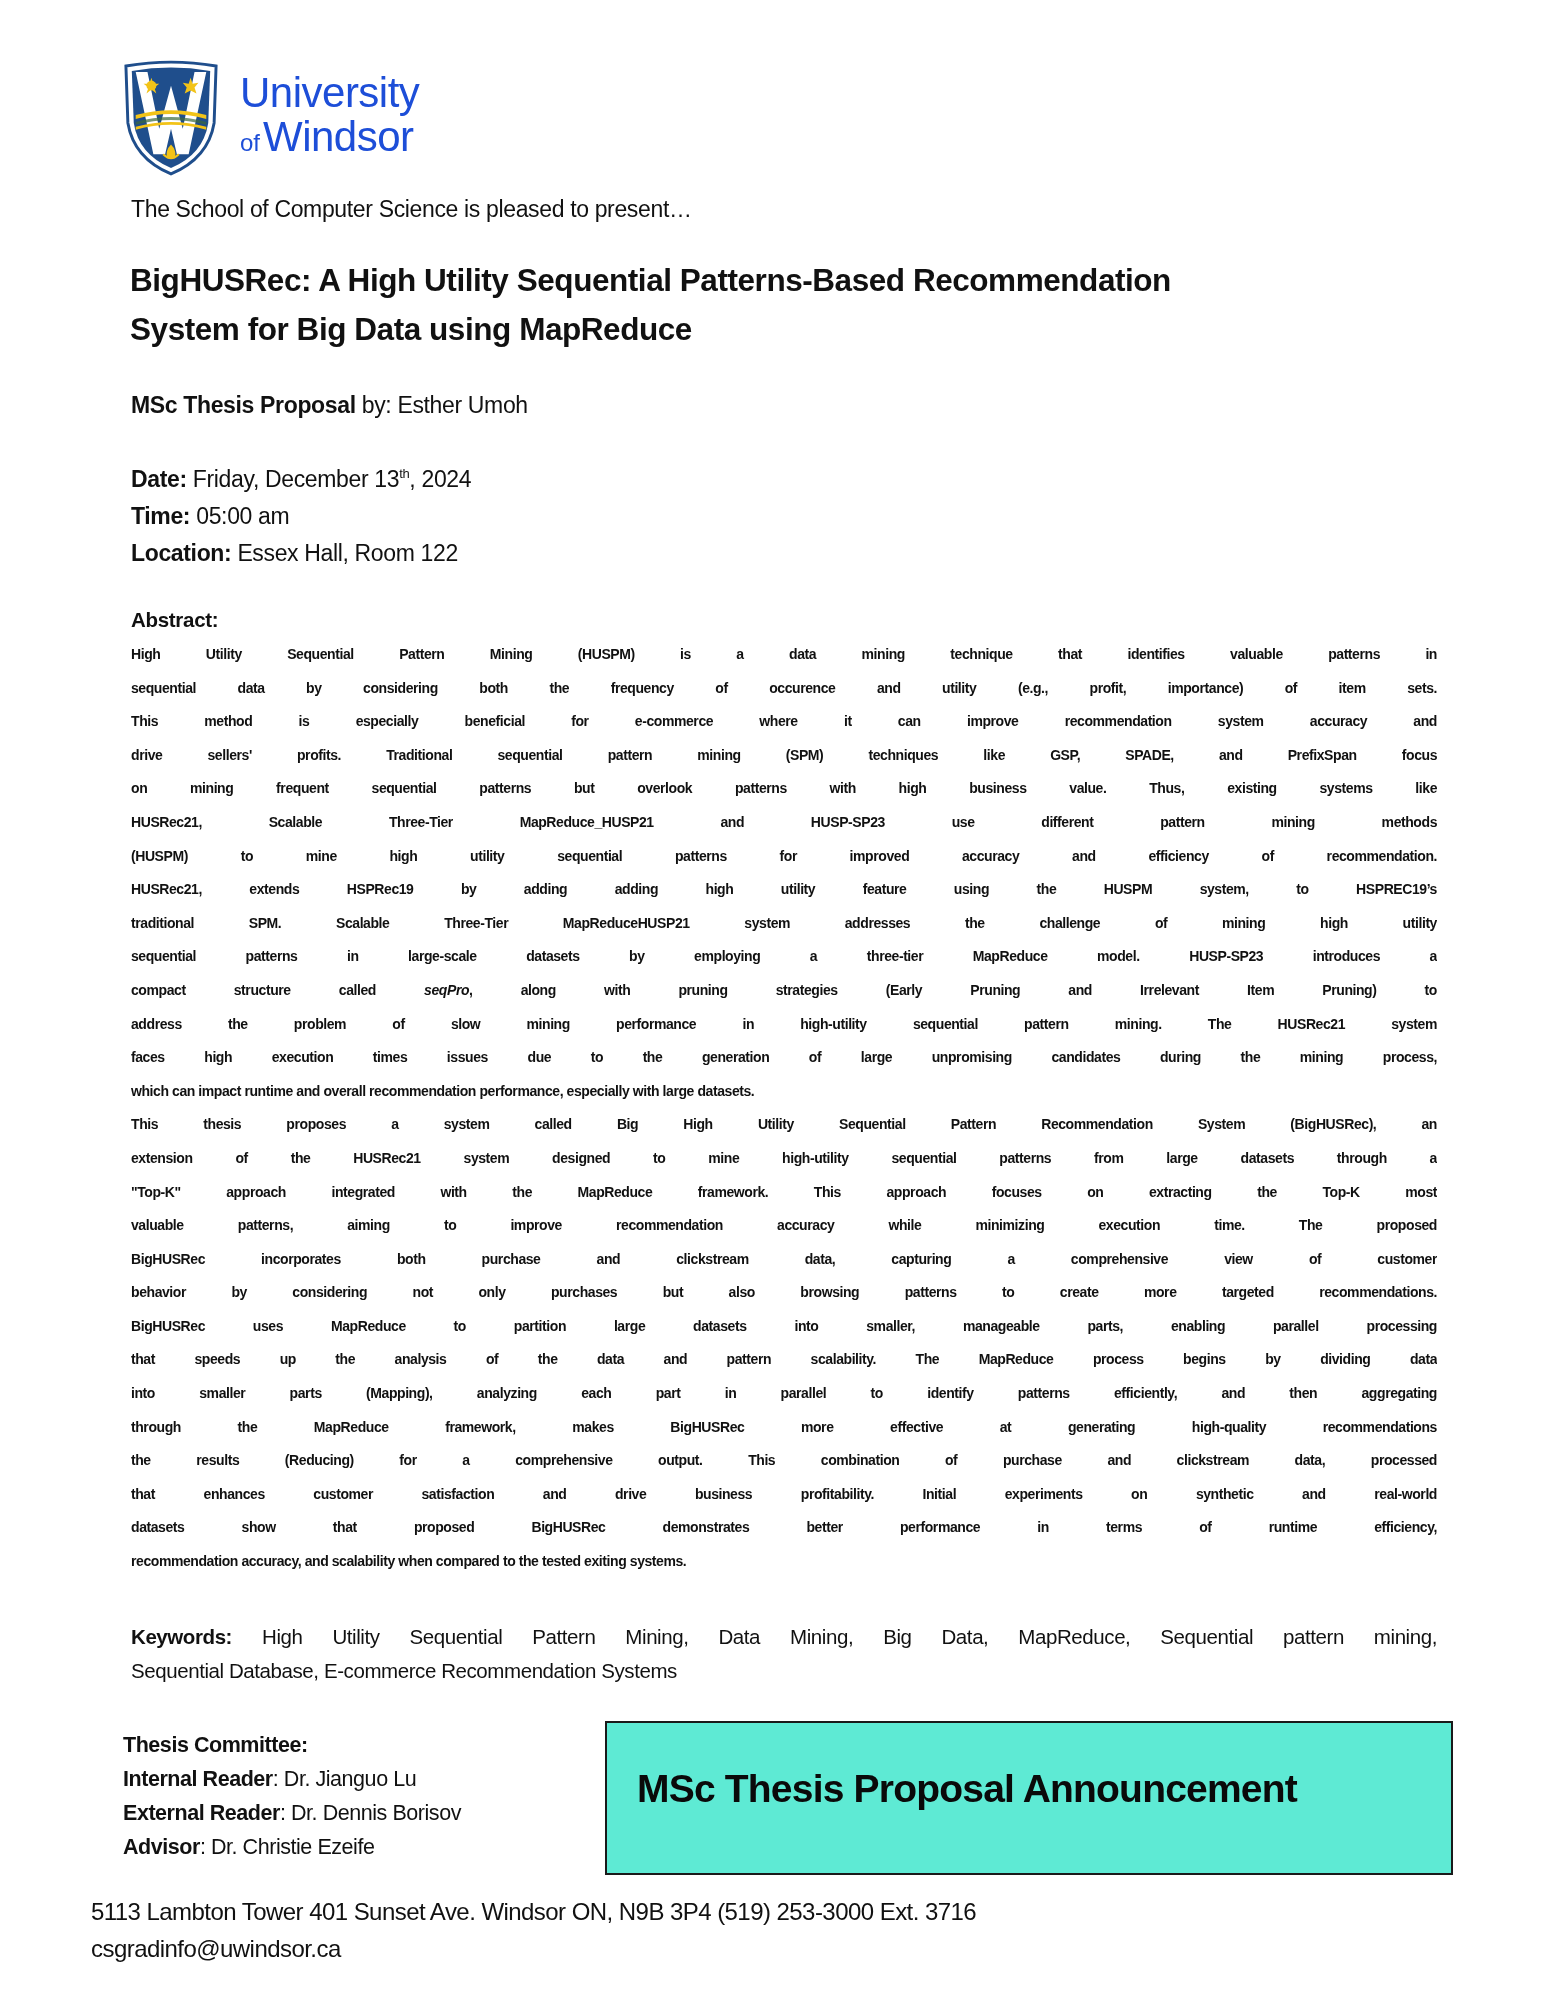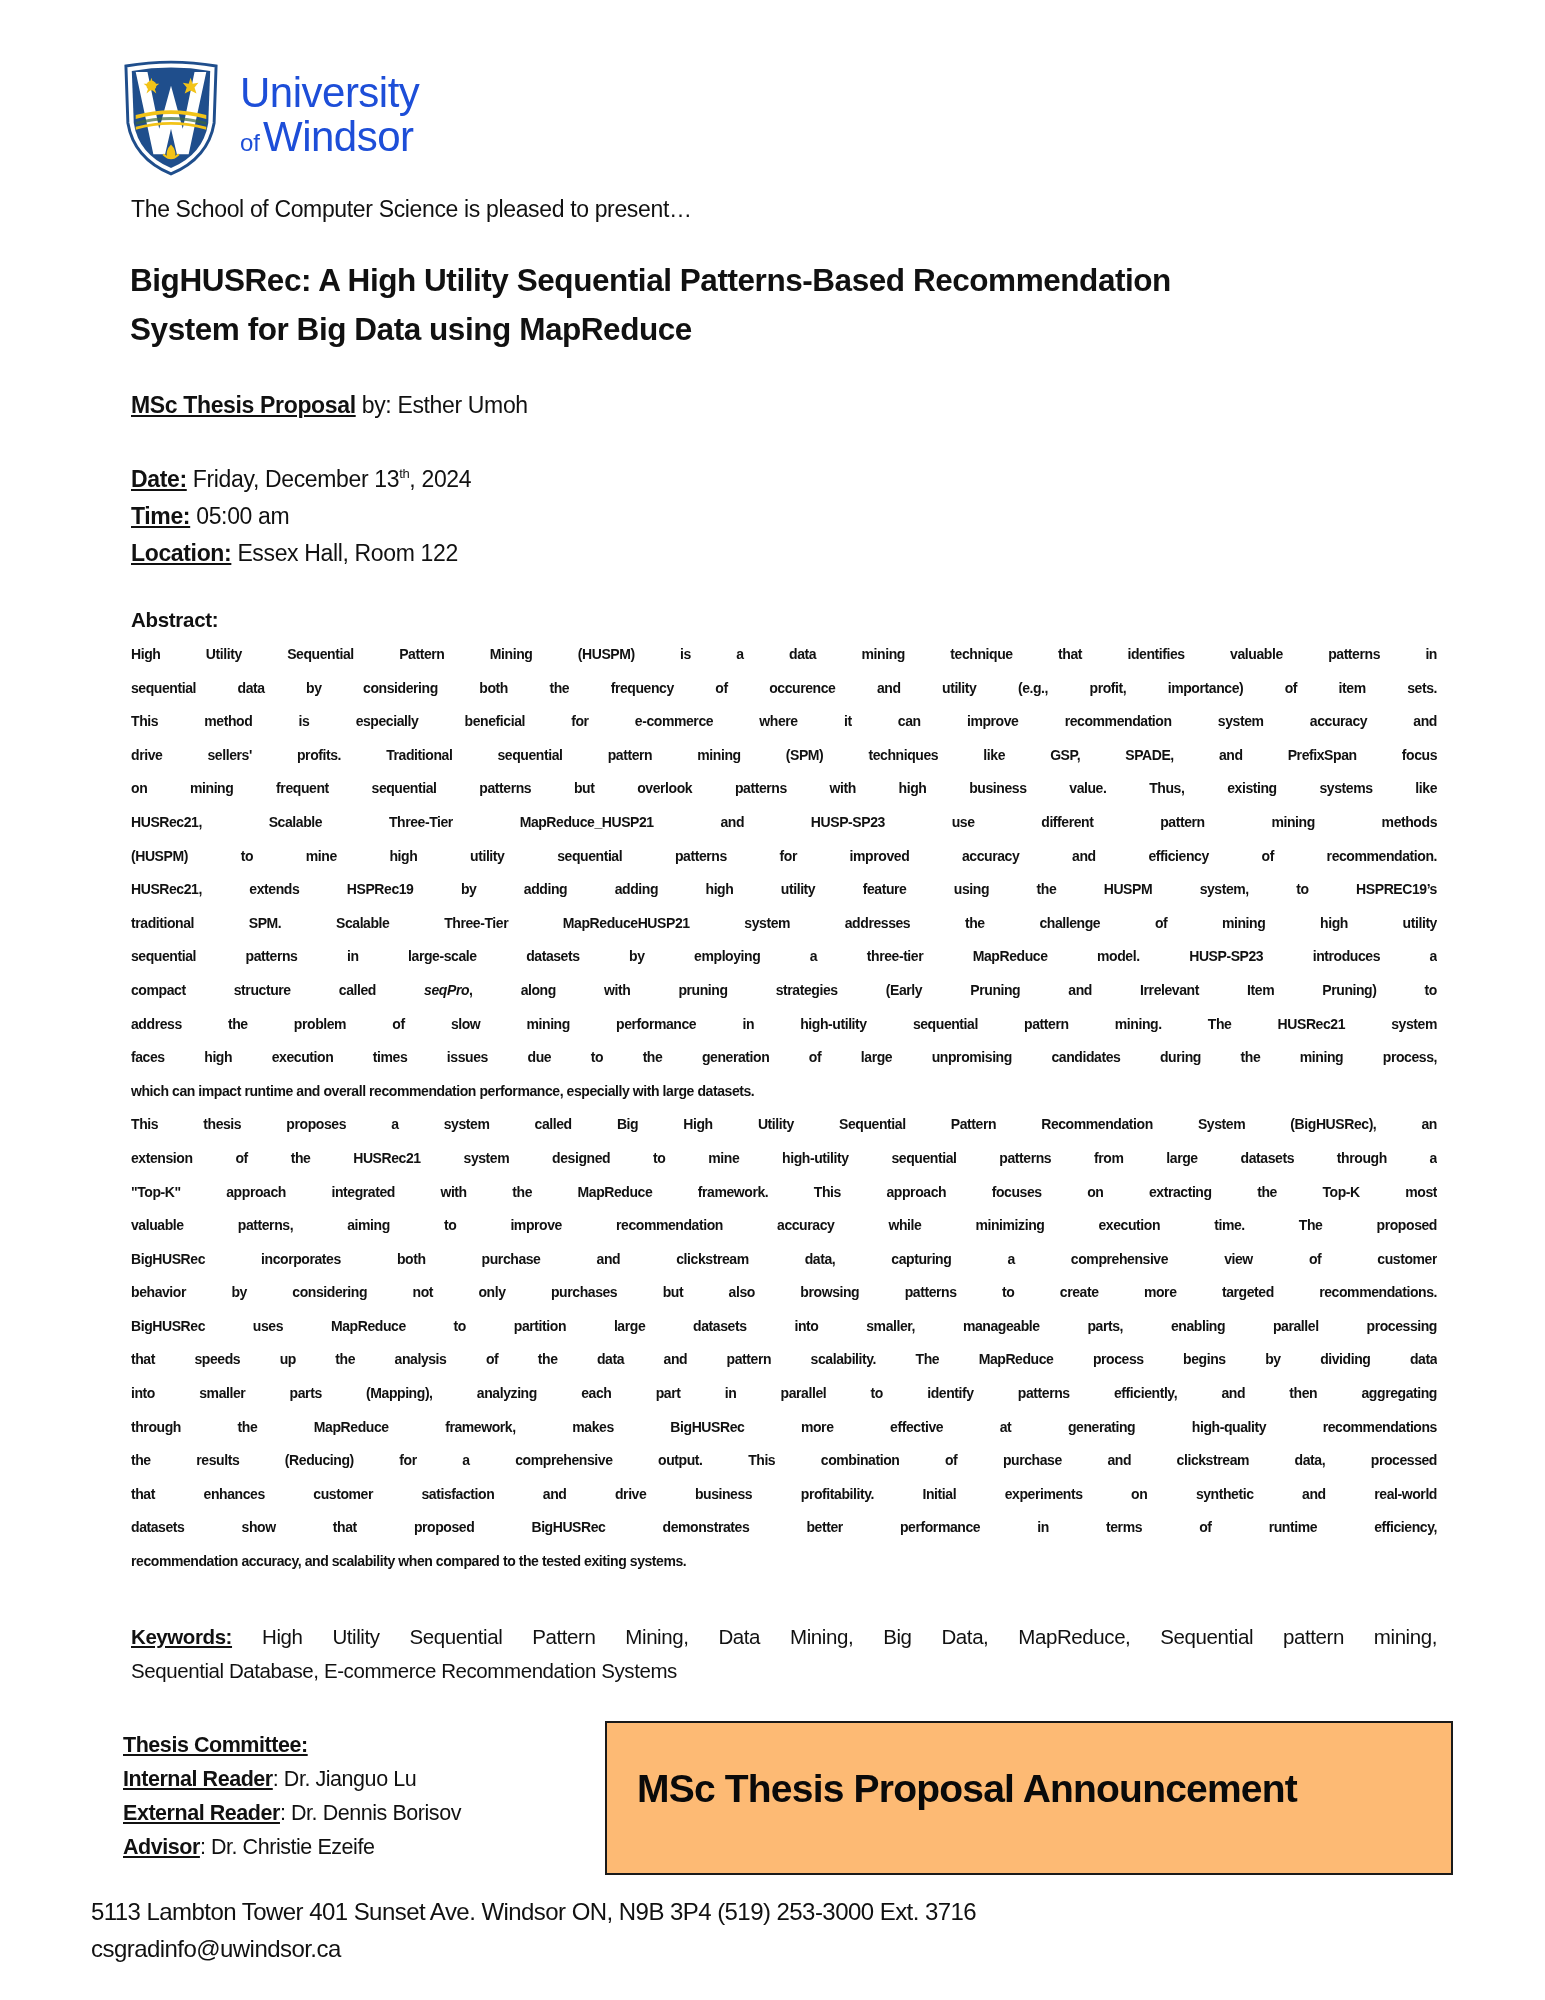--- a/index.html
+++ b/index.html
@@ -18,36 +18,36 @@
 
   .intro { left: 131px; top: 196px; font-size: 23px; letter-spacing: -0.35px; }
 
   .title { left: 130px; top: 256px; font-size: 31.5px; font-weight: bold; line-height: 49px;
            letter-spacing: -0.45px; white-space: nowrap; }
 
   .byline { left: 131px; top: 392px; font-size: 23px; letter-spacing: -0.35px; white-space: nowrap; }
 
   .meta { left: 131px; top: 461px; font-size: 23px; line-height: 37px; letter-spacing: -0.35px; white-space: nowrap; }
   .meta sup { font-size: 13px; vertical-align: super; line-height: 0; }
-  b { font-weight: bold; text-decoration: underline; }
+  b { font-weight: bold; }
 
   .abstract-label { left: 131px; top: 608px; font-size: 20.5px; font-weight: bold; letter-spacing: -0.3px; }
 
   .abstract { left: 131px; top: 638px; width: 1306px; font-size: 14px; letter-spacing: -0.42px; font-weight: bold; }
   .aline { height: 33.6px; line-height: 33.6px; white-space: nowrap; text-align: justify;
            text-align-last: justify; overflow: visible; }
   .aline.last { text-align-last: left; }
   .aline i { font-style: italic; }
 
   .keywords { left: 131px; top: 1620px; width: 1306px; font-size: 20.5px; letter-spacing: -0.42px; }
 
   .committee { left: 123px; top: 1728px; font-size: 21.5px; line-height: 34px; letter-spacing: -0.45px; white-space: nowrap; }
 
   .announce-box { left: 605px; top: 1721px; width: 848px; height: 154px; box-sizing: border-box;
-                  background: #fdba74; border: 2px solid #1a1a1a; }
+                  background: #5eead4; border: 2px solid #1a1a1a; }
   .announce-text { position: absolute; left: 30px; top: 44px; font-size: 39px; font-weight: bold;
                    letter-spacing: -0.8px; white-space: nowrap; color: #0a0a0a; }
 
   .contact { left: 91px; top: 1893px; font-size: 24px; line-height: 37px; letter-spacing: -0.55px; white-space: nowrap; }
 </style>
 </head>
 <body>
 
 <div id="logo" class="abs">
   <svg id="shield" viewBox="0 0 100 118">

